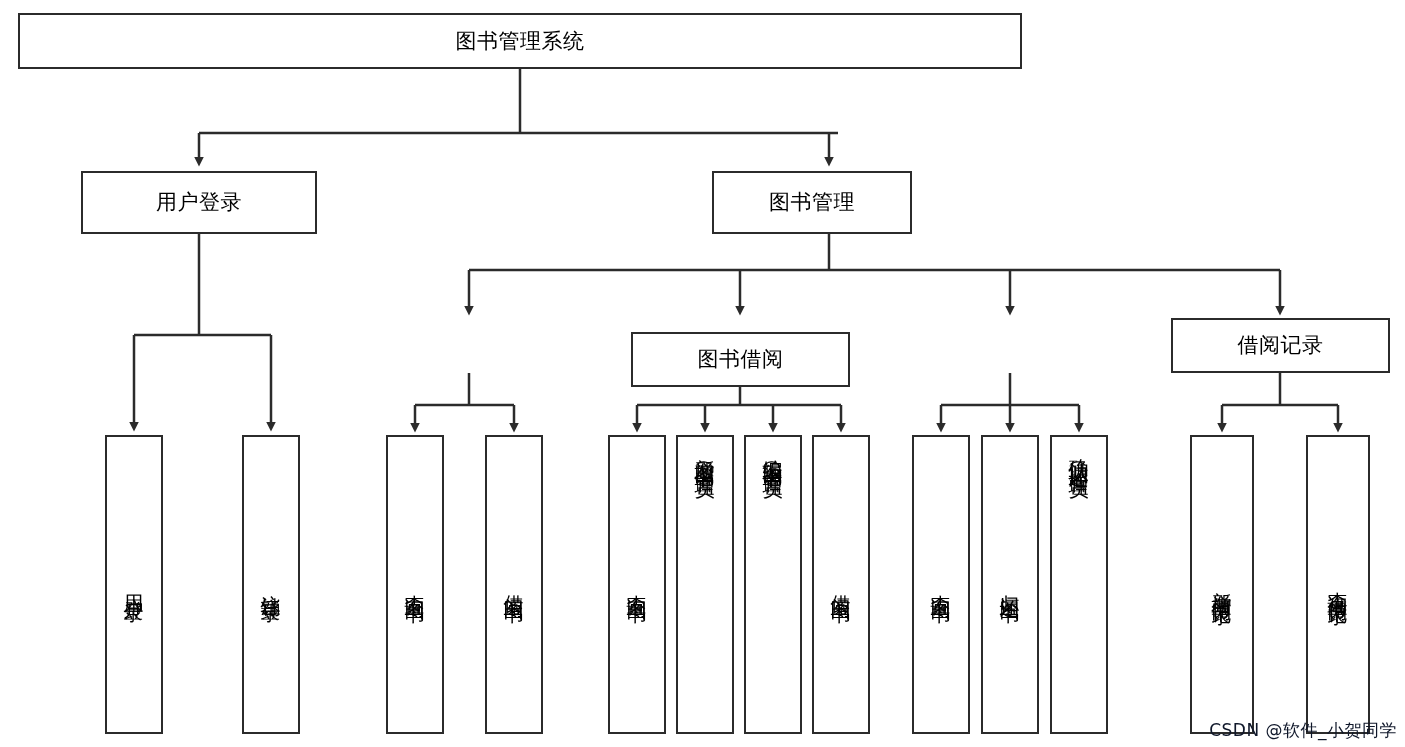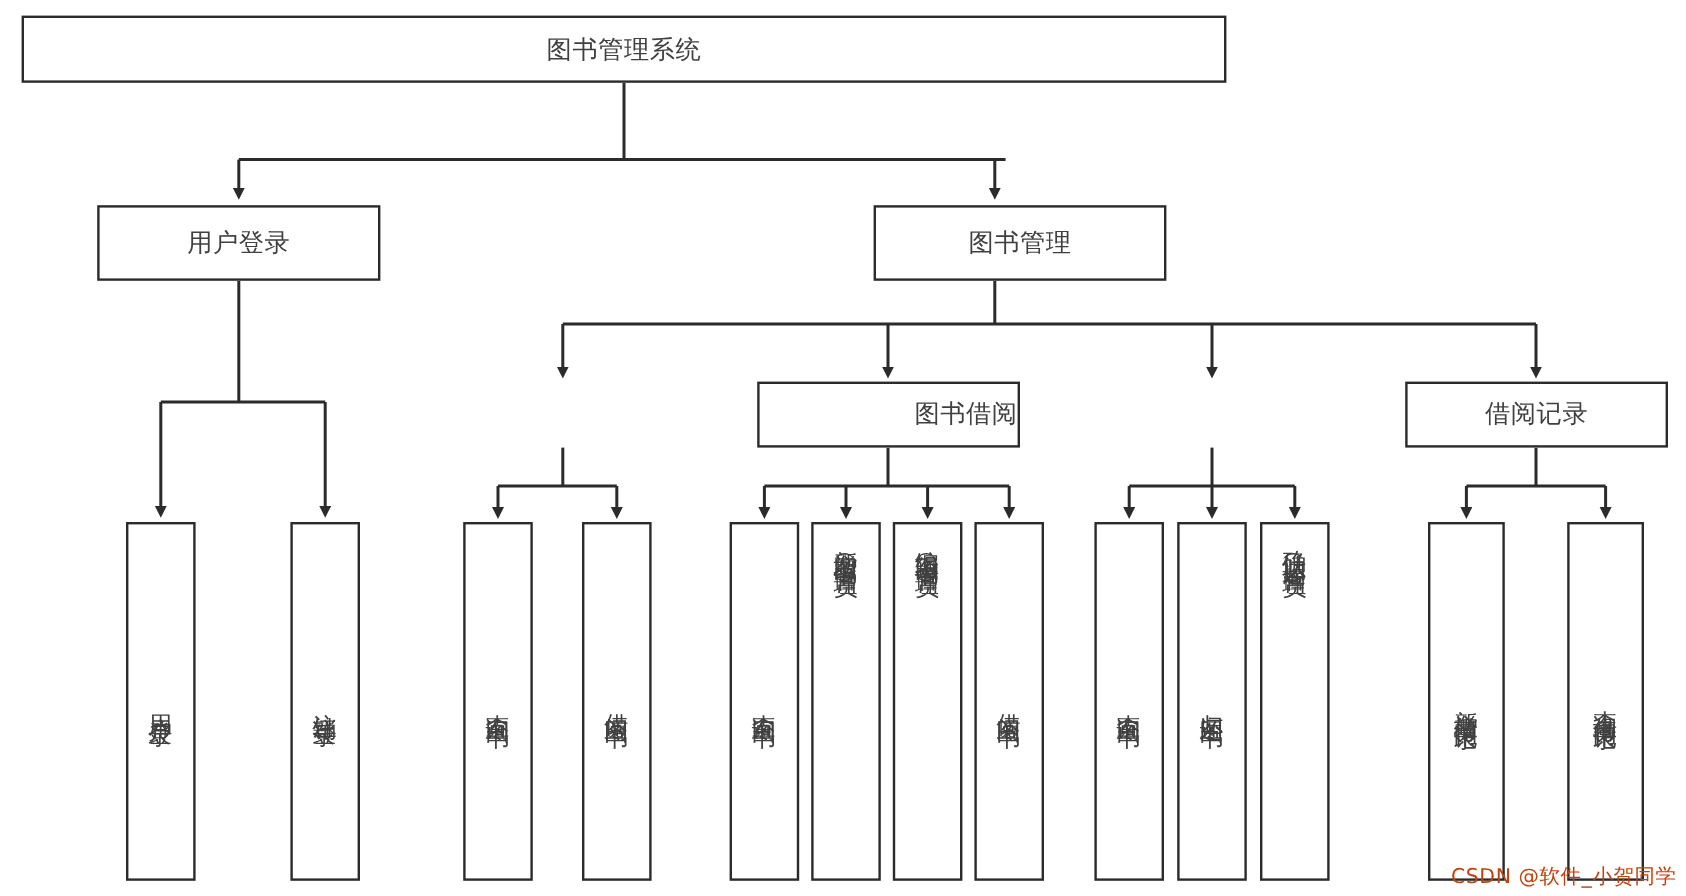--- a/index.html
+++ b/index.html
@@ -33,21 +33,21 @@
     display: flex;
     align-items: center;
     justify-content: center;
     color: #1a1a1a;
   }
   .node-label {
     font-family: "DejaVu Sans", "Liberation Sans", sans-serif;
     font-size: 21px;
     line-height: 1.15;
     letter-spacing: 0.5px;
-    color: #404040;
+    color: #000000;
     white-space: nowrap;
   }
   
   .node.horizontal .node-label {
     writing-mode: horizontal-tb;
   }
   
   .node.vertical {
     align-items: flex-start;
     justify-content: center;
@@ -63,21 +63,21 @@
   }
   .node.vertical.centered {
     align-items: center;
     padding-top: 0;
   }
   #watermark {
     position: absolute;
     right: 8px;
     bottom: 5px;
     font-size: 17px;
-    color: #c2410c;
+    color: #0f172a;
     font-family: "DejaVu Sans", "Liberation Sans", sans-serif;
     letter-spacing: 0.5px;
     white-space: nowrap;
     user-select: none;
   }
 </style>
 </head>
 <body>
 
 <div id="diagram-root">
@@ -133,26 +133,26 @@
   </svg>
 
   <div class="node horizontal" style="left:18px; top:13px; width:1004px; height:56px;">
     <span class="node-label">图书管理系统</span>
   </div>
 
   <div class="node horizontal" style="left:81px; top:171px; width:236px; height:63px;">
     <span class="node-label">用户登录</span>
   </div>
 
-  <div class="node horizontal" style="left:712px; top:171px; width:244px; height:63px;margin-left:16px;">
+  <div class="node horizontal" style="left:712px; top:171px; width:200px; height:63px;">
     <span class="node-label">图书管理</span>
   </div>
 
 
-  <div class="node horizontal" style="left:631px; top:318px; width:219px; height:55px;justify-content:flex-end;">
+  <div class="node horizontal" style="left:631px; top:332px; width:219px; height:55px;">
     <span class="node-label">图书借阅</span>
   </div>
 
 
   <div class="node horizontal" style="left:1171px; top:318px; width:219px; height:55px;">
     <span class="node-label">借阅记录</span>
   </div>
 
   <div class="node vertical centered" style="left:105px; top:435px; width:58px; height:299px;">
     <span class="node-label">用户登录</span>

